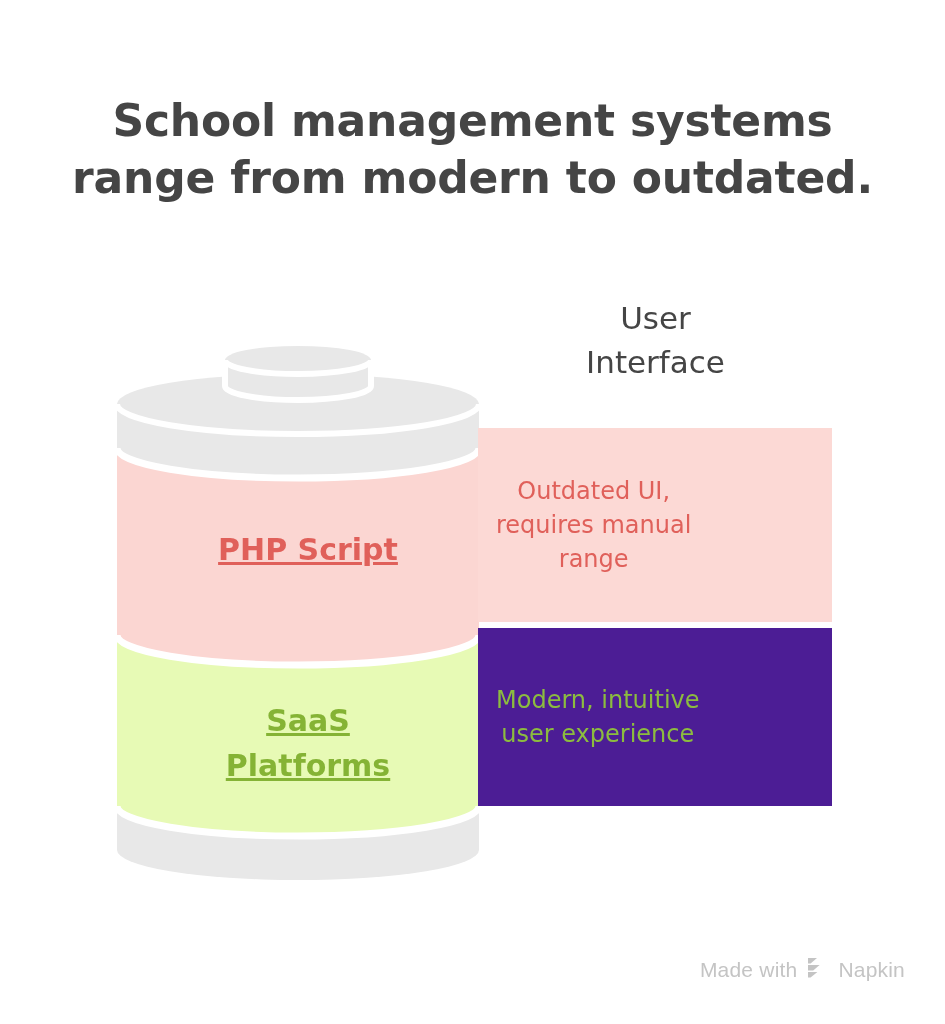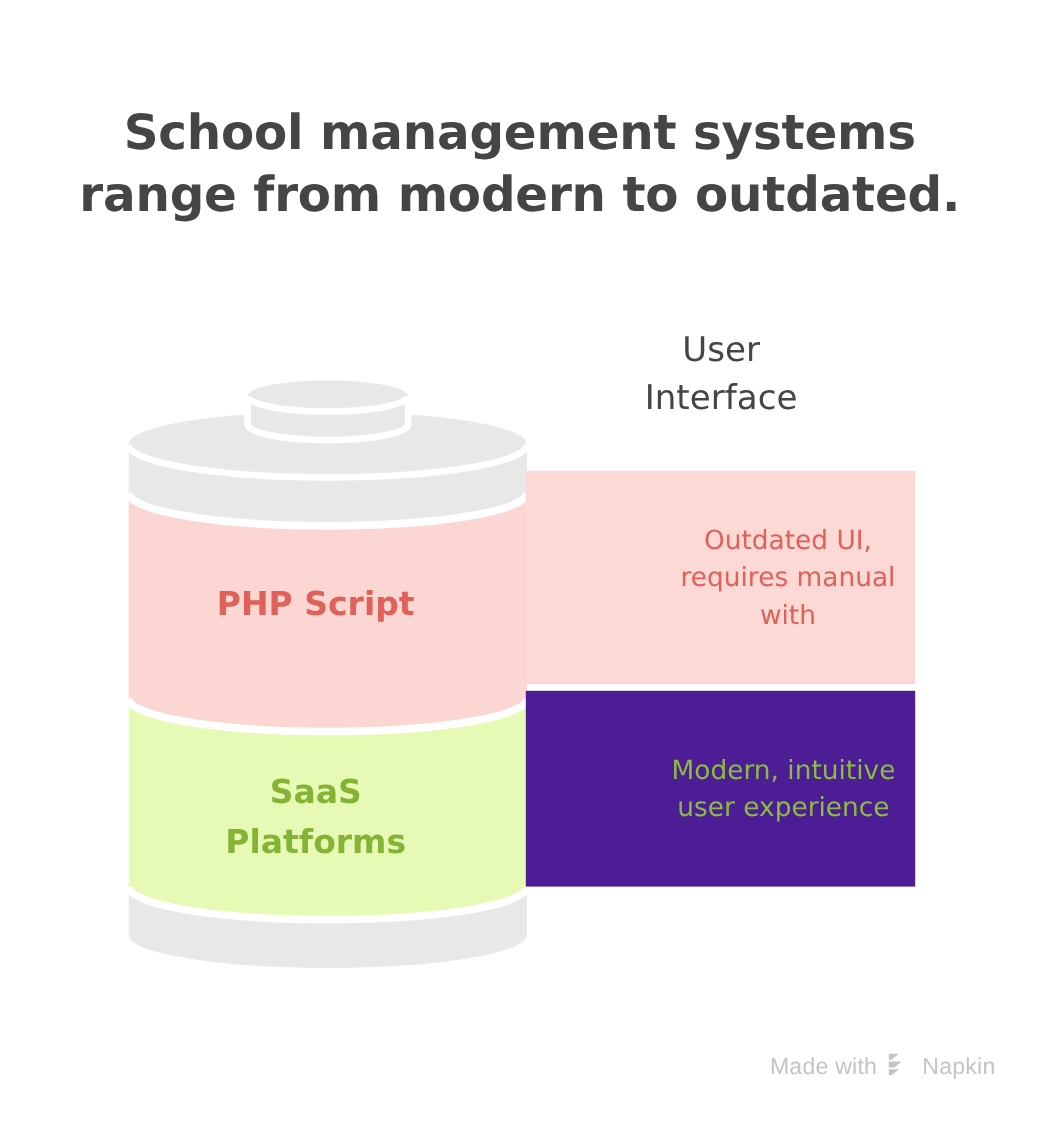--- a/index.html
+++ b/index.html
@@ -51,24 +51,25 @@
     left: 110px;
     top: 338px;
     width: 375px;
     height: 545px;
   }
   #cylinder svg { display: block; }
 
   .cyl-label {
     position: absolute;
     width: 356px;
-    left: 109px;
+    left: 130px;
     text-align: center;
     font-weight: bold;
     pointer-events: none;
+    text-decoration: underline;
   }
   #label-php {
     top: 530px;
     font-size: 30px;
     line-height: 40px;
     color: #e0605a;
   }
   #label-saas {
     top: 698px;
     font-size: 30px;
@@ -78,21 +79,21 @@
   }
   .cyl-label .lline { display: block; }
 
   
   .panel {
     position: absolute;
     left: 478px;
     width: 354px;
     display: flex;
     align-items: center;
-    justify-content: flex-end;
+    justify-content: flex-start;
     text-align: center;
   }
   #panel-top {
     top: 428px;
     height: 194px;
     background: #fcd9d5;
   }
   #panel-bottom {
     top: 628px;
     height: 178px;
@@ -184,21 +185,21 @@
 
 <div class="cyl-label" id="label-saas">
   <span class="lline">SaaS</span>
   <span class="lline">Platforms</span>
 </div>
 
 <div class="panel" id="panel-top">
   <div class="panel-text">
     <span class="pline">Outdated UI,</span>
     <span class="pline">requires manual</span>
-    <span class="pline">with</span>
+    <span class="pline">range</span>
   </div>
 </div>
 
 <div class="panel" id="panel-bottom">
   <div class="panel-text">
     <span class="pline">Modern, intuitive</span>
     <span class="pline">user experience</span>
   </div>
 </div>
 

